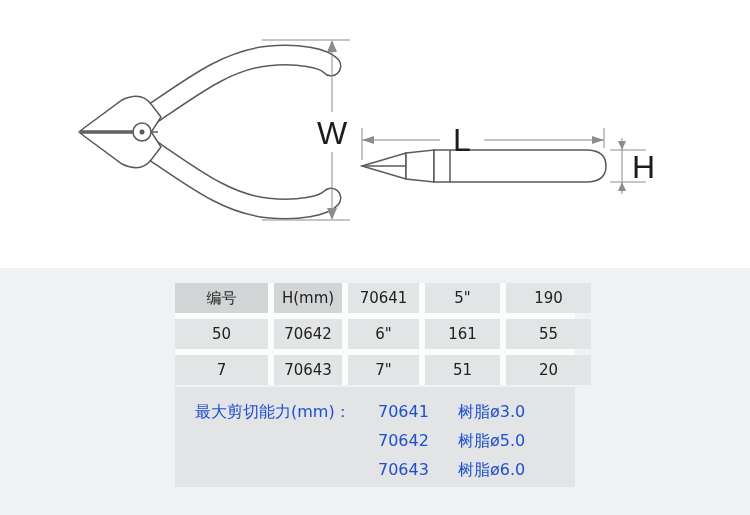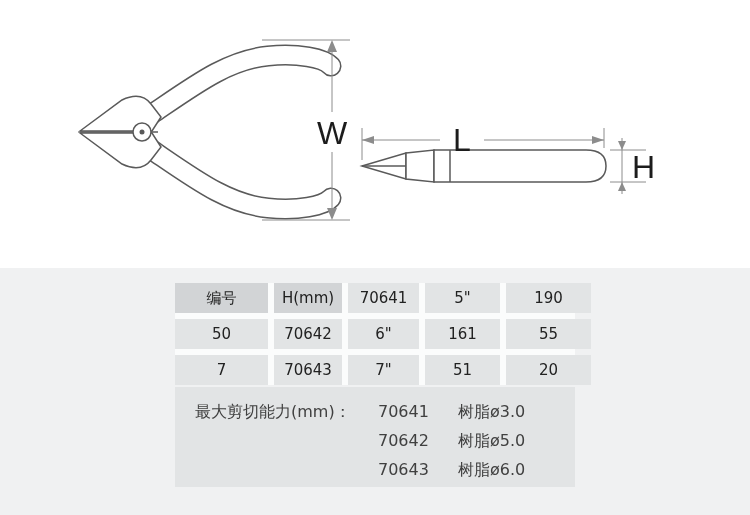--- a/index.html
+++ b/index.html
@@ -36,21 +36,21 @@
     font-size:15px; color:#222222;
     background:#e2e4e5;
     white-space:nowrap; overflow:hidden;
   }
   .cell.head {background:#d2d4d6; color:#1d1d1d;}
 
   .cap {
     margin-top:2px;
     background:#e2e4e5;
     padding:10px 0 3px 20px;
-    font-size:16px; color:#404040;
+    font-size:16px; color:#1d4ed8;
   }
   .cap-line {height:29px; line-height:29px; white-space:nowrap;}
   .cap-label {display:inline-block; width:183px;}
   .cap-code  {display:inline-block; width:80px;}
 </style>
 </head>
 <body>
 
 <div class="page">
 

